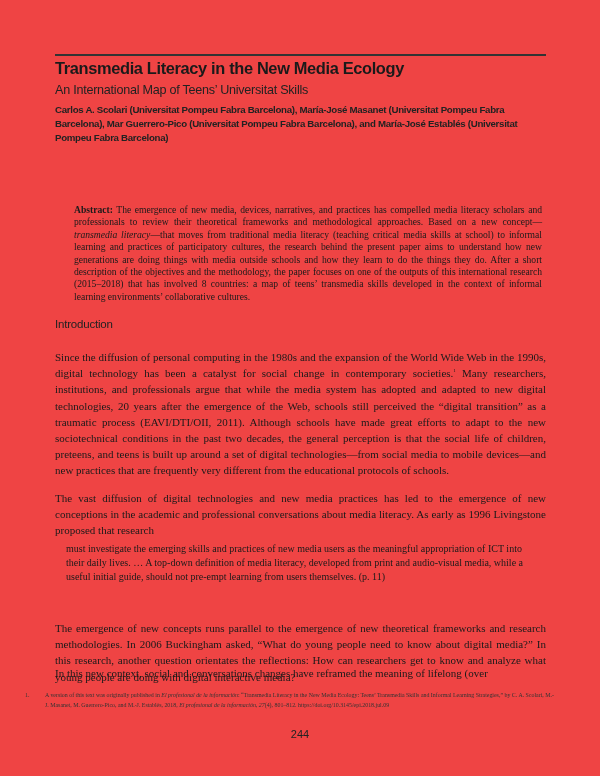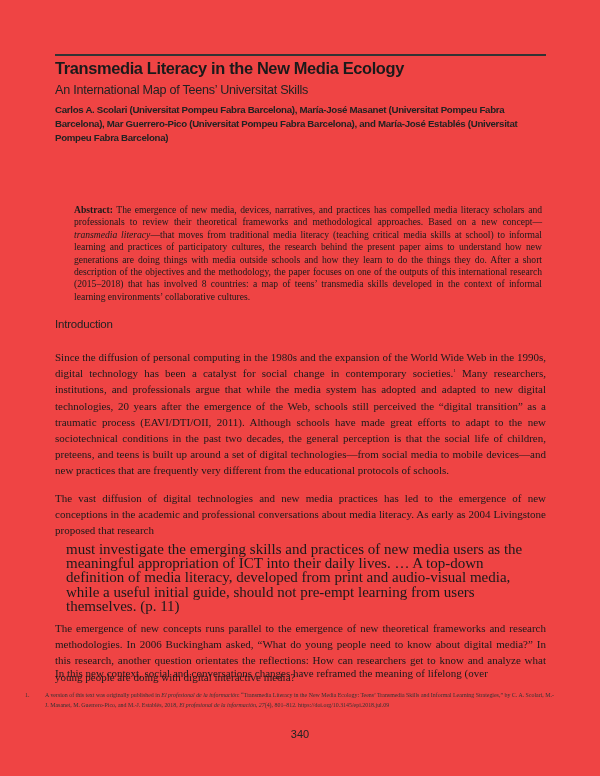--- a/index.html
+++ b/index.html
@@ -10,21 +10,21 @@
   .subtitle { position: absolute; left: 55px; top: 83px; width: 491px; font-family: "Liberation Sans", "DejaVu Sans", sans-serif; font-size: 12.6px; letter-spacing: -0.25px; color: #222; white-space: nowrap; }
   .authors { position: absolute; left: 55px; top: 103px; width: 491px; font-family: "Liberation Sans", "DejaVu Sans", sans-serif; font-weight: bold; font-size: 9.7px; line-height: 14px; letter-spacing: -0.3px; color: #222; }
   .abstract { position: absolute; left: 66px; top: 204px; width: 468px; font-family: "Liberation Serif", "DejaVu Serif", serif; font-size: 9.6px; line-height: 12.4px; text-align: justify; color: #1a1a1a; margin-left: 8px; }
   .abstract .label { font-weight: bold; }
   .abstract em { font-style: italic; }
   .section-heading { position: absolute; left: 55px; top: 318px; font-family: "Liberation Sans", "DejaVu Sans", sans-serif; font-size: 11.5px; color: #222; letter-spacing: -0.2px; }
   .para { position: absolute; left: 55px; width: 491px; font-family: "Liberation Serif", "DejaVu Serif", serif; font-size: 11px; line-height: 16.2px; text-align: justify; color: #1a1a1a; }
   .para sup { font-size: 5px; vertical-align: 5px; line-height: 0; }
   .p1 { top: 349px; }
   .p2 { top: 490px; }
-  .blockquote { position: absolute; left: 66px; top: 542px; width: 466px; font-family: "Liberation Serif", "DejaVu Serif", serif; font-size: 15px; line-height: 14.2px; color: #1a1a1a; }
+  .blockquote { position: absolute; left: 66px; top: 542px; width: 466px; font-family: "Liberation Serif", "DejaVu Serif", serif; font-size: 10px; line-height: 14.2px; color: #1a1a1a; }
   .p3 { top: 620px; }
   .p4 { top: 665px; }
   .footnote { position: absolute; left: 35px; top: 690px; width: 520px; font-family: "Liberation Serif", "DejaVu Serif", serif; font-size: 5.9px; line-height: 10px; color: #333; }
   .footnote .fn-num { display: inline-block; width: 10px; }
   .footnote .fn-body { padding-left: 10px; text-indent: -10px; display: block; }
   .footnote em { font-style: italic; }
   .page-number { position: absolute; left: 0; top: 728px; width: 600px; text-align: center; font-family: "Liberation Sans", "DejaVu Sans", sans-serif; font-size: 11px; color: #222; }
 </style>
 </head>
 <body>
@@ -36,27 +36,27 @@
   <div class="title">Transmedia Literacy in the New Media Ecology</div>
   <div class="subtitle">An International Map of Teens’ Universitat Skills</div>
   <div class="authors">Carlos A. Scolari (Universitat Pompeu Fabra Barcelona), María-José Masanet (Universitat Pompeu Fabra Barcelona), Mar Guerrero-Pico (Universitat Pompeu Fabra Barcelona), and María-José Establés (Universitat Pompeu Fabra Barcelona)</div>
 
   <div class="abstract"><span class="label">Abstract:</span><span> The emergence of new media, devices, narratives, and practices has compelled media literacy scholars and professionals to review their theoretical frameworks and methodological approaches. Based on a new concept—</span><em>transmedia literacy</em><span>—that moves from traditional media literacy (teaching critical media skills at school) to informal learning and practices of participatory cultures, the research behind the present paper aims to understand how new generations are doing things with media outside schools and how they learn to do the things they do. After a short description of the objectives and the methodology, the paper focuses on one of the outputs of this international research (2015–2018) that has involved 8 countries: a map of teens’ transmedia skills developed in the context of informal learning environments’ collaborative cultures.</span></div>
 
   <div class="section-heading">Introduction</div>
 
   <div class="para p1"><span>Since the diffusion of personal computing in the 1980s and the expansion of the World Wide Web in the 1990s, digital technology has been a catalyst for social change in contemporary societies.</span><sup>1</sup><span> Many researchers, institutions, and professionals argue that while the media system has adopted and adapted to new digital technologies, 20 years after the emergence of the Web, schools still perceived the “digital transition” as a traumatic process (EAVI/DTI/OII, 2011). Although schools have made great efforts to adapt to the new sociotechnical conditions in the past two decades, the general perception is that the social life of children, preteens, and teens is built up around a set of digital technologies—from social media to mobile devices—and new practices that are frequently very different from the educational protocols of schools.</span></div>
 
-  <div class="para p2">The vast diffusion of digital technologies and new media practices has led to the emergence of new conceptions in the academic and professional conversations about media literacy. As early as 2004 Livingstone proposed that research</div>
+  <div class="para p2">The vast diffusion of digital technologies and new media practices has led to the emergence of new conceptions in the academic and professional conversations about media literacy. As early as 1996 Livingstone proposed that research</div>
 
   <div class="blockquote">must investigate the emerging skills and practices of new media users as the meaningful appropriation of ICT into their daily lives. … A top-down definition of media literacy, developed from print and audio-visual media, while a useful initial guide, should not pre-empt learning from users themselves. (p. 11)</div>
 
   <div class="para p3">The emergence of new concepts runs parallel to the emergence of new theoretical frameworks and research methodologies. In 2006 Buckingham asked, “What do young people need to know about digital media?” In this research, another question orientates the reflections: How can researchers get to know and analyze what young people are doing with digital interactive media?</div>
 
   <div class="para p4">In this new context, social and conversations changes have reframed the meaning of lifelong (over</div>
 
   <div class="footnote">
       <span class="fn-body"><span class="fn-num">1.</span><span>A version of this text was originally published in </span><em>El profesional de la información</em><span>: “Transmedia Literacy in the New Media Ecology: Teens’ Transmedia Skills and Informal Learning Strategies,” by C. A. Scolari, M.-J. Masanet, M. Guerrero-Pico, and M.-J. Establés, 2018, </span><em>El profesional de la información, 27</em><span>(4), 801–812. https://doi.org/10.3145/epi.2018.jul.09</span></span>
     </div>
 
-  <div class="page-number">340</div>
+  <div class="page-number">244</div>
 
 </div>
 
 </body></html>

